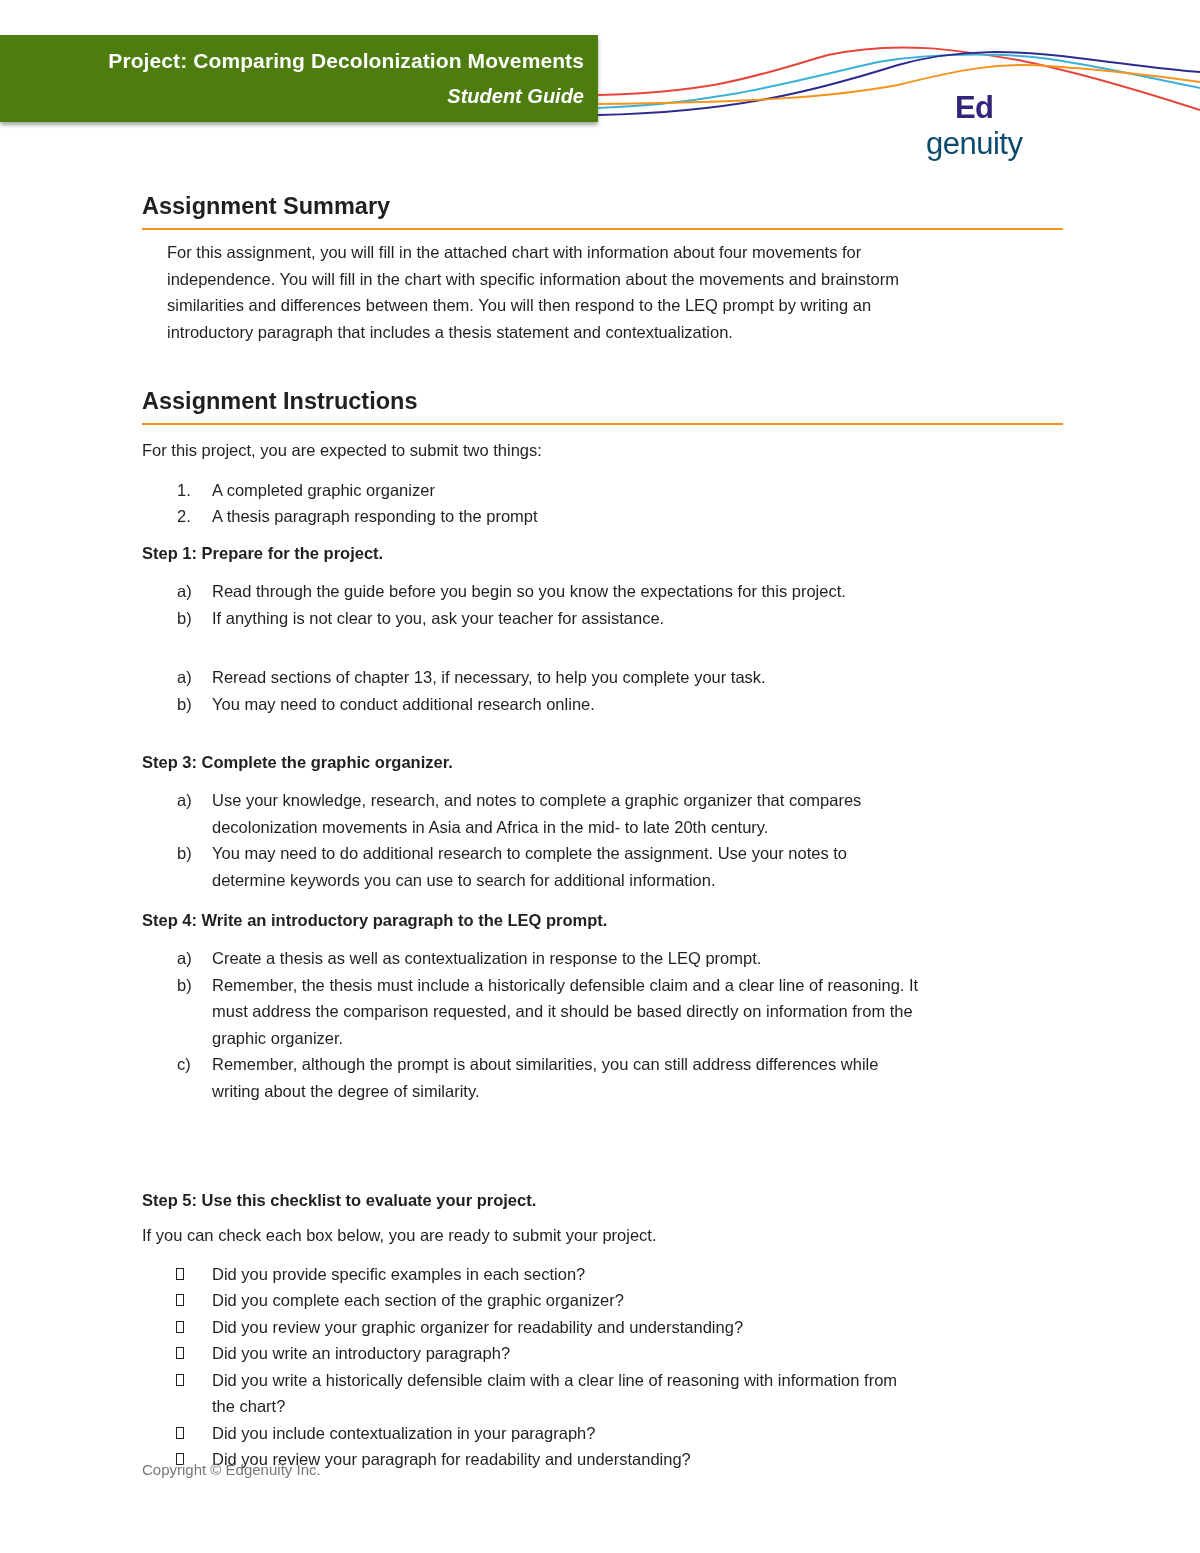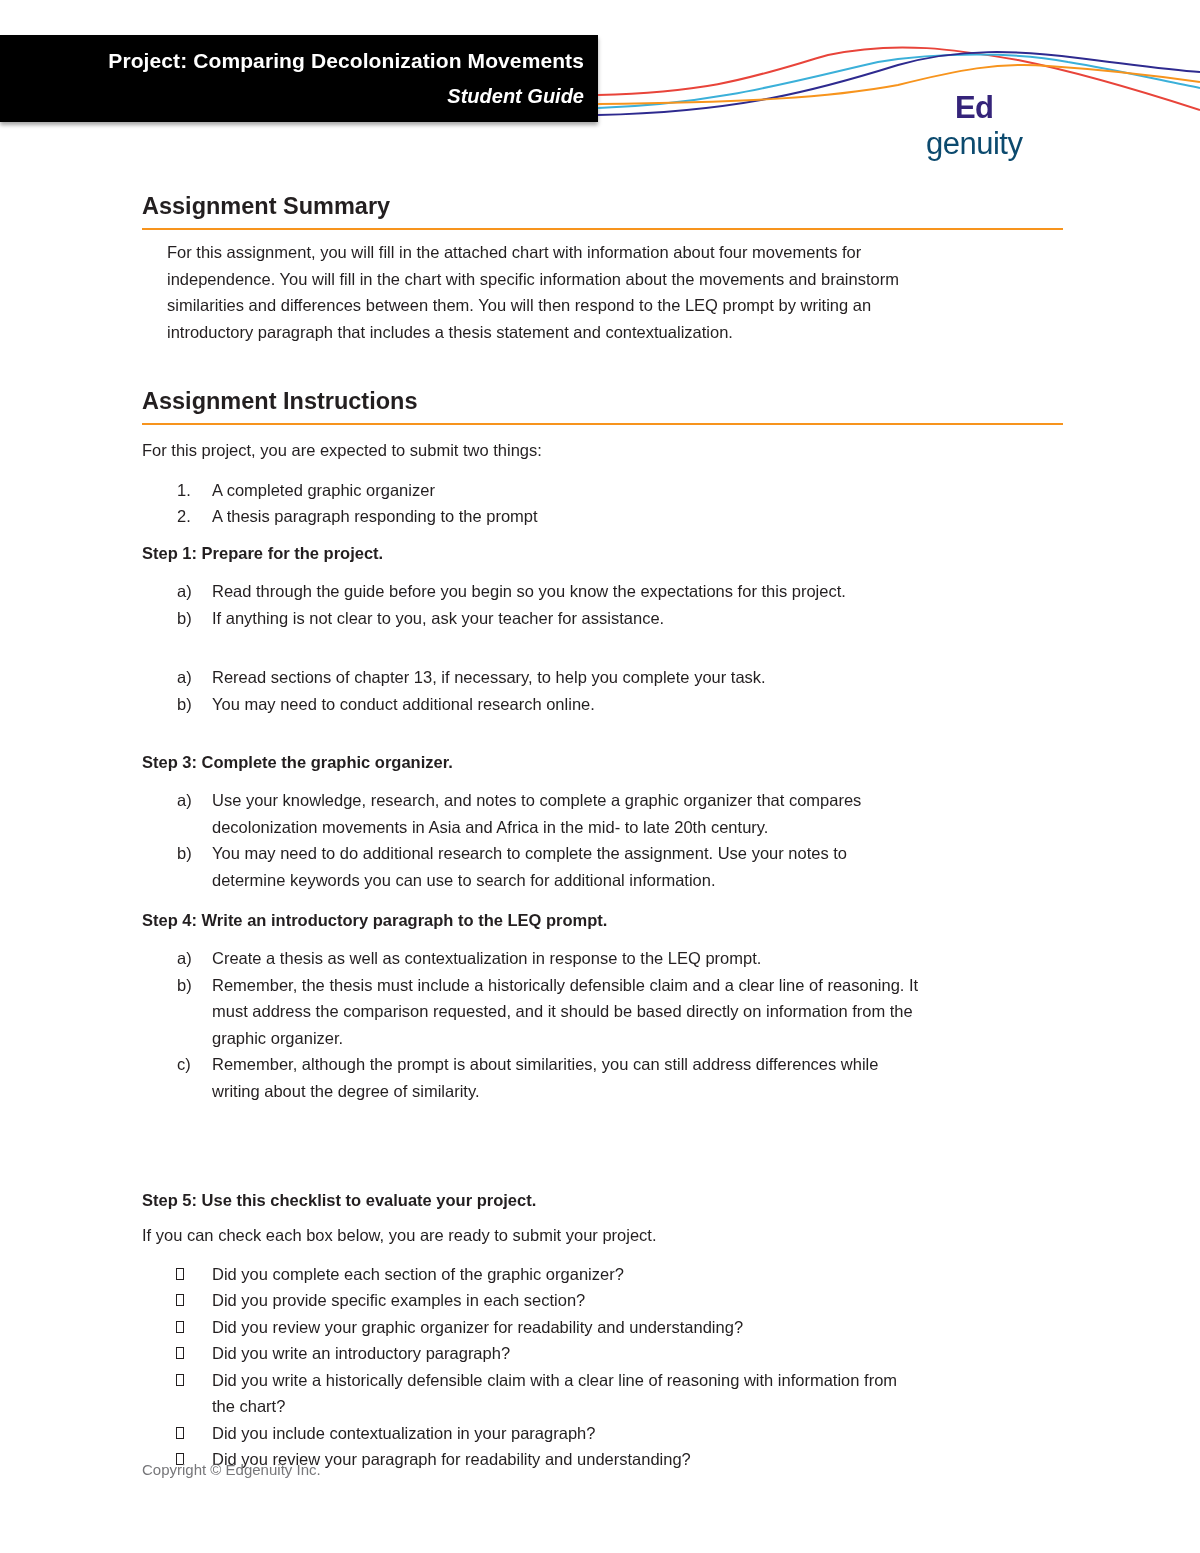--- a/index.html
+++ b/index.html
@@ -1,19 +1,19 @@
 <!DOCTYPE html>
 <html><head>
   <meta charset="utf-8">
   <style>
     html, body { margin: 0; padding: 0; background: #ffffff; }
     body { width: 1200px; height: 1553px; position: relative; overflow: hidden;
            font-family: "Liberation Sans", sans-serif; color: #231f20; }
     .banner { position: absolute; left: 0; top: 35px; width: 598px; height: 87px;
-              background: #000000; box-shadow: 0 3px 4px rgba(0,0,0,0.35); }
+              background: #4d7c0f; box-shadow: 0 3px 4px rgba(0,0,0,0.35); }
     .banner-title { position: absolute; right: 14px; top: 14px; color: #ffffff;
                     font-weight: bold; font-size: 21px; white-space: nowrap; letter-spacing: 0.1px; }
     .banner-sub { position: absolute; right: 14px; top: 50px; color: #ffffff;
                   font-weight: bold; font-style: italic; font-size: 20px; white-space: nowrap; }
     .waves { position: absolute; left: 598px; top: 40px; width: 602px; height: 90px; }
     .logo { position: absolute; left: 926px; top: 90px; height: 40px; display: flex; align-items: center; flex-direction: column; }
     .logo-mark { width: 30px; height: 30px; margin-right: 2px; }
     .logo-ed { font-weight: bold; color: #35247a; font-size: 31px; letter-spacing: -0.5px; }
     .logo-genuity { color: #0c4a6e; font-size: 31px; letter-spacing: -0.5px; }
 
@@ -105,22 +105,22 @@
     <li class="li"><span class="marker">a)</span><span>Create a thesis as well as contextualization in response to the LEQ prompt.</span></li>
     <li class="li"><span class="marker">b)</span><span>Remember, the thesis must include a historically defensible claim and a clear line of reasoning. It</span><br><span>must address the comparison requested, and it should be based directly on information from the</span><br><span>graphic organizer.</span></li>
     <li class="li"><span class="marker">c)</span><span>Remember, although the prompt is about similarities, you can still address differences while</span><br><span>writing about the degree of similarity.</span></li>
   </ul>
 </div>
 
 <div class="content" style="top:1191px;">
   <p class="step-h">Step 5: Use this checklist to evaluate your project.</p>
   <p class="p" style="margin-top:12px;">If you can check each box below, you are ready to submit your project.</p>
   <ul style="margin-top:12px;">
+    <li class="li"><span class="check"></span><span>Did you provide specific examples in each section?</span></li>
     <li class="li"><span class="check"></span><span>Did you complete each section of the graphic organizer?</span></li>
-    <li class="li"><span class="check"></span><span>Did you provide specific examples in each section?</span></li>
     <li class="li"><span class="check"></span><span>Did you review your graphic organizer for readability and understanding?</span></li>
     <li class="li"><span class="check"></span><span>Did you write an introductory paragraph?</span></li>
     <li class="li"><span class="check"></span><span>Did you write a historically defensible claim with a clear line of reasoning with information from</span><br><span>the chart?</span></li>
     <li class="li"><span class="check"></span><span>Did you include contextualization in your paragraph?</span></li>
     <li class="li"><span class="check"></span><span>Did you review your paragraph for readability and understanding?</span></li>
   </ul>
 </div>
 
 <div class="footer">Copyright © Edgenuity Inc.</div>
 

